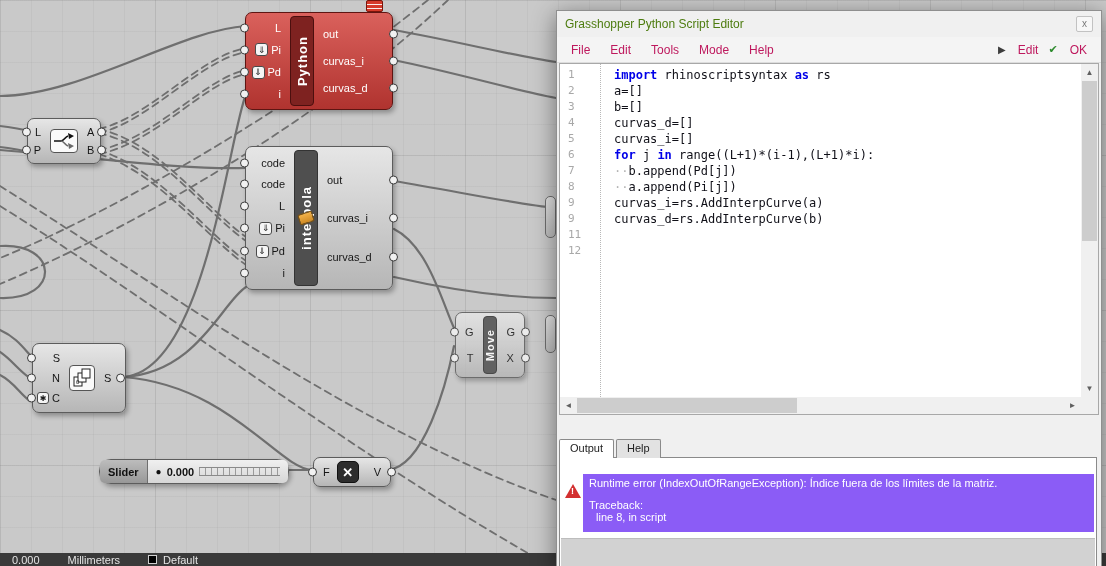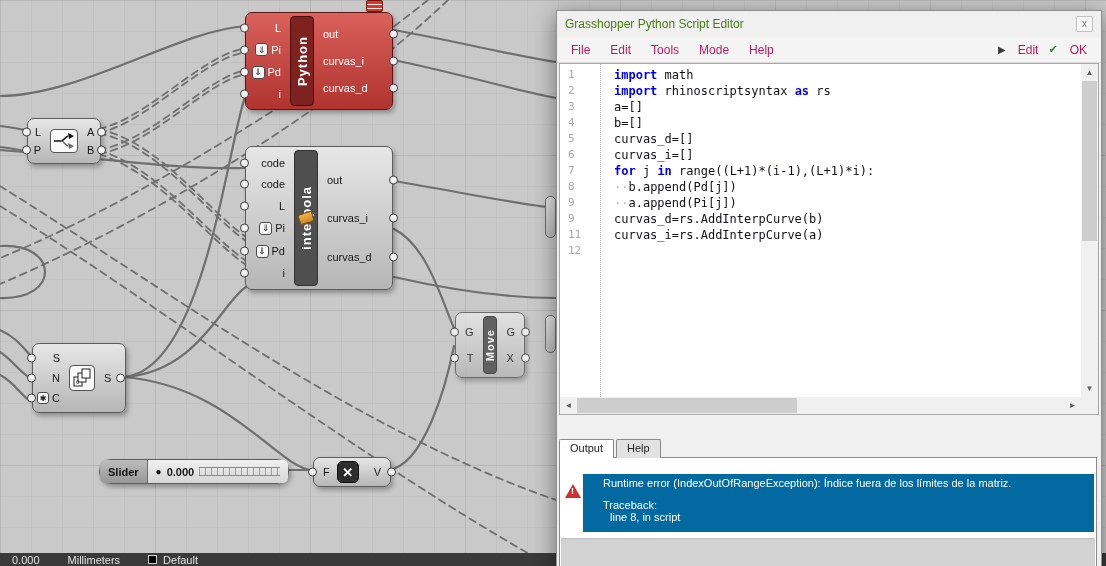--- a/index.html
+++ b/index.html
@@ -132,22 +132,22 @@
   .hthumb{position:absolute;top:1px;left:17px;height:15px;width:220px;background:#cdcdcd}
 
   .tabrow{position:absolute;left:2px;top:428px;height:19px;display:flex;gap:2px;z-index:2}
   .tab{font-size:11px;padding:2px 10px;border:1px solid #8a8a8a;border-bottom:none;border-radius:2px 2px 0 0;
     background:#e2e2e2;color:#222}
   .tab.active{background:#fff;position:relative;z-index:3;height:19px}
   .outpanel{position:absolute;left:2px;top:446px;right:4px;height:112px;background:#fff;border:1px solid #8a8a8a;overflow:hidden}
   .warn-tri{position:absolute;left:5px;top:26px;width:0;height:0;border-left:8px solid transparent;border-right:8px solid transparent;
     border-bottom:14px solid #d32f2f}
   .warn-tri::after{content:"!";position:absolute;left:-2px;top:2px;color:#fff;font-size:9px;font-weight:bold}
-  .errblock{position:absolute;left:23px;right:2px;top:16px;height:58px;background:#0369a1;color:#fff;
-    font-size:11px;padding:3px 20px}
+  .errblock{position:absolute;left:23px;right:2px;top:16px;height:58px;background:#8b5cf6;color:#fff;
+    font-size:11px;padding:3px 6px}
   .errblock .tb{margin-top:10px}
   .errblock .tbl{padding-left:7px}
   .graystrip{position:absolute;left:1px;right:1px;top:80px;bottom:0;background:#d2d2d2;border-top:1px solid #bdbdbd}
 </style>
 </head>
 <body>
 
 <div class="screen">
 
   <div class="canvas">
@@ -429,31 +429,30 @@
           <div class="ln">5</div>
           <div class="ln">6</div>
           <div class="ln">7</div>
           <div class="ln">8</div>
           <div class="ln">9</div>
           <div class="ln">9</div>
           <div class="ln">11</div>
           <div class="ln">12</div>
         </div>
       <div class="codelines">
-          <div class="cl"><span class="tk-kw">import</span><span class="tk-pl"> math</span></div>
           <div class="cl"><span class="tk-kw">import</span><span class="tk-pl"> rhinoscriptsyntax </span><span class="tk-kw">as</span><span class="tk-pl"> rs</span></div>
           <div class="cl"><span class="tk-pl">a=[]</span></div>
           <div class="cl"><span class="tk-pl">b=[]</span></div>
           <div class="cl"><span class="tk-pl">curvas_d=[]</span></div>
           <div class="cl"><span class="tk-pl">curvas_i=[]</span></div>
           <div class="cl"><span class="tk-kw">for</span><span class="tk-pl"> j </span><span class="tk-kw">in</span><span class="tk-pl"> range((L+1)*(i-1),(L+1)*i):</span></div>
           <div class="cl"><span class="tk-ws">··</span><span class="tk-pl">b.append(Pd[j])</span></div>
           <div class="cl"><span class="tk-ws">··</span><span class="tk-pl">a.append(Pi[j])</span></div>
+          <div class="cl"><span class="tk-pl">curvas_i=rs.AddInterpCurve(a)</span></div>
           <div class="cl"><span class="tk-pl">curvas_d=rs.AddInterpCurve(b)</span></div>
-          <div class="cl"><span class="tk-pl">curvas_i=rs.AddInterpCurve(a)</span></div>
           <div class="cl"></div>
         </div>
       <div class="vscroll">
         <span class="arr">▲</span>
         <div class="vthumb"></div>
         <span class="arr down">▼</span>
       </div>
       <div class="hscroll">
         <span class="arr">◄</span>
         <div class="hthumb"></div>

